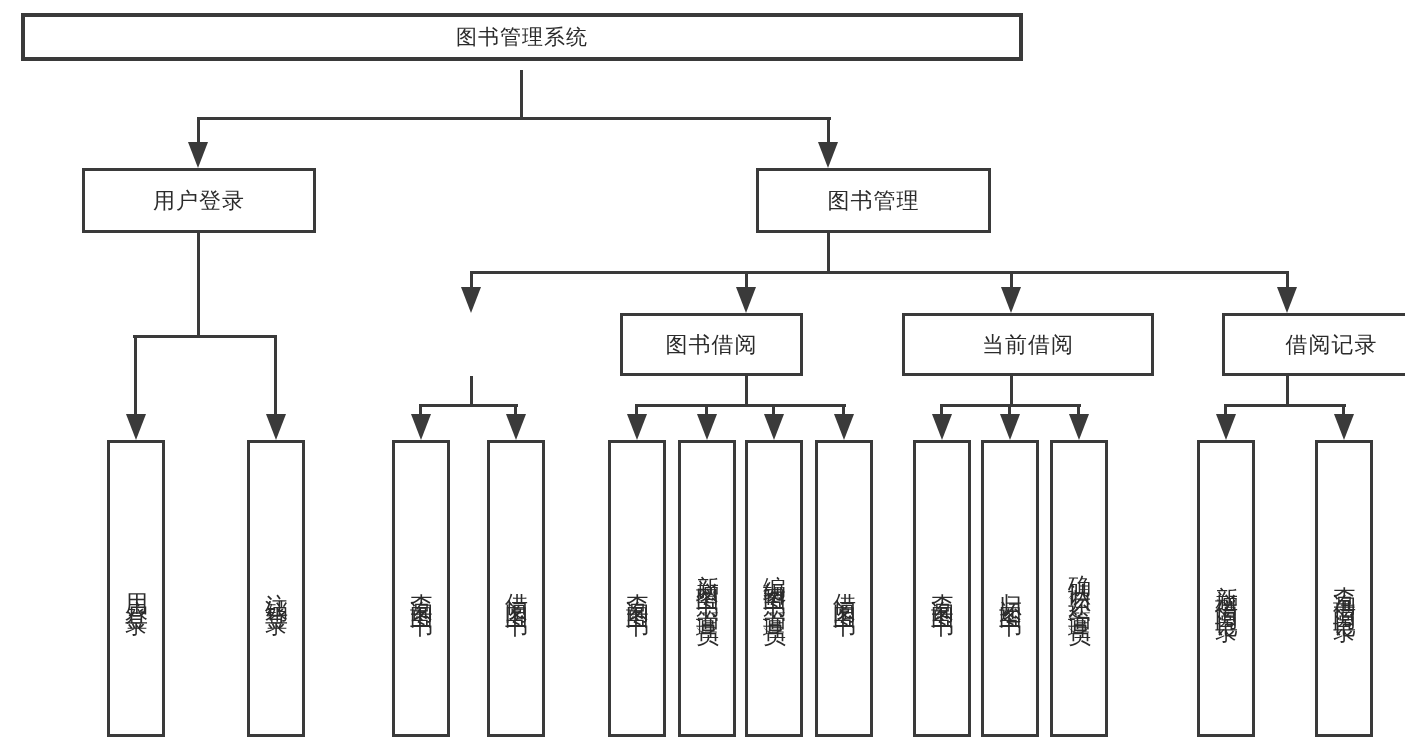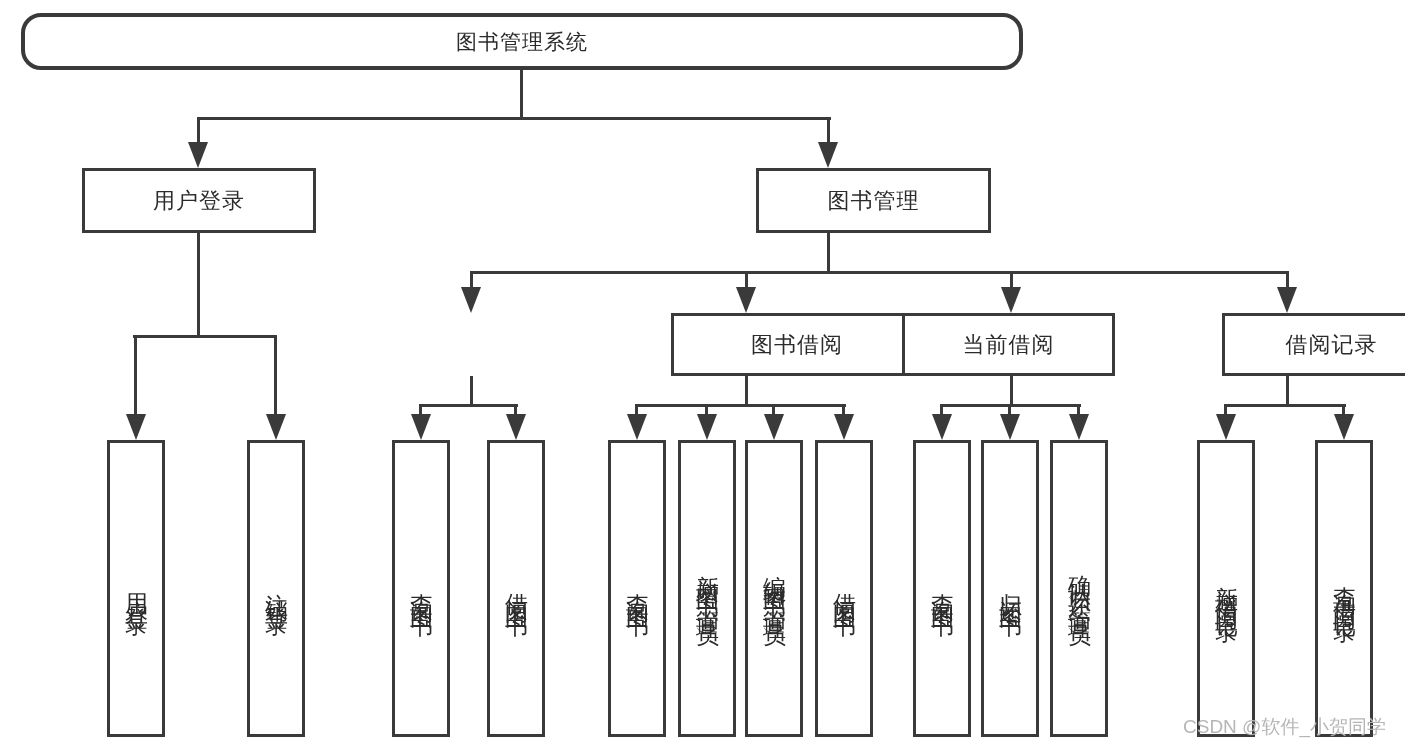--- a/index.html
+++ b/index.html
@@ -54,21 +54,21 @@
     font-size:19px;
     color:#b6b6b6;
     white-space:nowrap;
   }
 </style>
 </head>
 <body>
 
 <div id="stage">
 
-  <div class="node root" style="left:21px;top:13px;width:1002px;height:57px;border-radius:20px;">图书管理系统</div>
+  <div class="node root" style="left:21px;top:13px;width:1002px;height:48px;">图书管理系统</div>
 
   <div class="v" style="left:520px;top:70px;height:50px;"></div>
   <div class="h" style="left:197px;top:117px;width:634px;"></div>
   <div class="v" style="left:197px;top:117px;height:28px;"></div>
   <div class="v" style="left:827px;top:117px;height:28px;"></div>
   <div class="arrow" style="left:188px;top:142px;"></div>
   <div class="arrow" style="left:818px;top:142px;"></div>
 
   <div class="node" style="left:82px;top:168px;width:234px;height:65px;">用户登录</div>
   <div class="node" style="left:712px;top:168px;width:235px;height:65px;margin-left:44px;">图书管理</div>
@@ -84,22 +84,22 @@
   <div class="h" style="left:470px;top:271px;width:819px;"></div>
   <div class="v" style="left:470px;top:271px;height:18px;"></div>
   <div class="v" style="left:745px;top:271px;height:18px;"></div>
   <div class="v" style="left:1010px;top:271px;height:18px;"></div>
   <div class="v" style="left:1286px;top:271px;height:18px;"></div>
   <div class="arrow" style="left:461px;top:287px;"></div>
   <div class="arrow" style="left:736px;top:287px;"></div>
   <div class="arrow" style="left:1001px;top:287px;"></div>
   <div class="arrow" style="left:1277px;top:287px;"></div>
 
-  <div class="node" style="left:671px;top:313px;width:252px;height:63px;">图书借阅</div>
-  <div class="node" style="left:902px;top:313px;width:213px;height:63px;">当前借阅</div>
+  <div class="node" style="left:620px;top:313px;width:183px;height:63px;">图书借阅</div>
+  <div class="node" style="left:902px;top:313px;width:252px;height:63px;">当前借阅</div>
   <div class="node" style="left:1178px;top:313px;width:219px;height:63px;margin-left:44px;">借阅记录</div>
 
   <div class="v" style="left:470px;top:376px;height:30px;"></div>
   <div class="v" style="left:745px;top:376px;height:30px;"></div>
   <div class="v" style="left:1010px;top:376px;height:30px;"></div>
   <div class="v" style="left:1286px;top:376px;height:30px;"></div>
 
   <div class="h" style="left:419px;top:404px;width:99px;"></div>
   <div class="h" style="left:635px;top:404px;width:211px;"></div>
   <div class="h" style="left:940px;top:404px;width:141px;"></div>
@@ -140,15 +140,14 @@
   <div class="leaf" style="left:745px;">编辑图书（管理员）</div>
   <div class="leaf" style="left:815px;">借阅图书</div>
 
   <div class="leaf" style="left:913px;">查询图书</div>
   <div class="leaf" style="left:981px;">归还图书</div>
   <div class="leaf" style="left:1050px;">确认归还（管理员）</div>
 
   <div class="leaf" style="left:1197px;">新增借阅记录</div>
   <div class="leaf" style="left:1315px;">查询借阅记录</div>
 
-  <div class="watermark">CSDN @软件_小贺同学</div>
 
 </div>
 
 </body></html>

